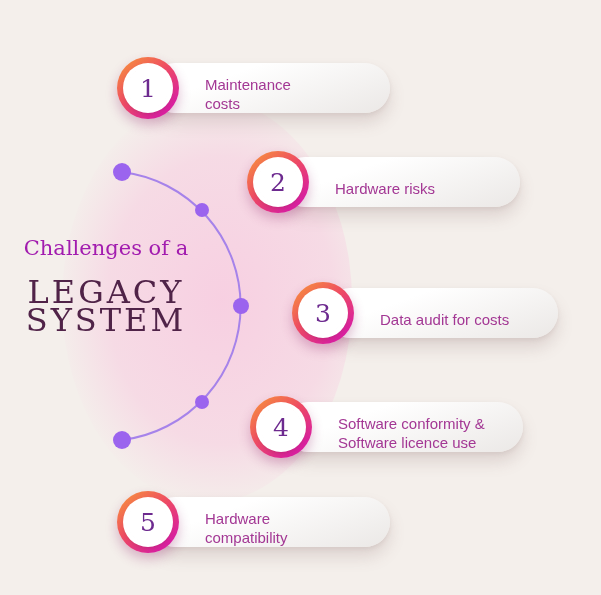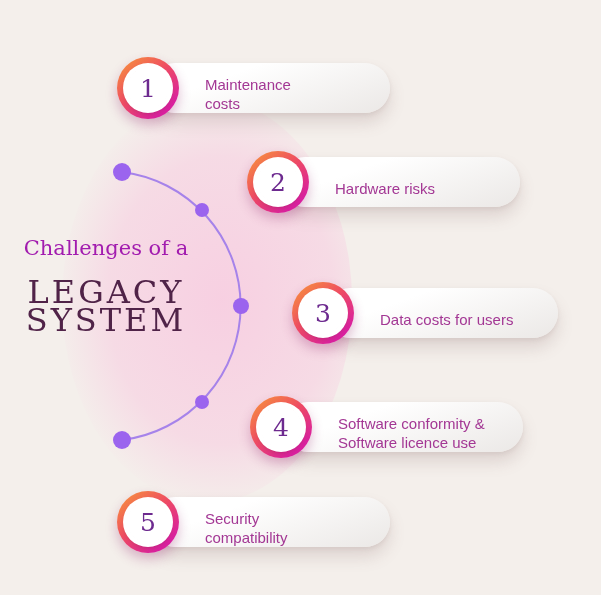--- a/index.html
+++ b/index.html
@@ -117,38 +117,38 @@
     <div class="pill">
       <span class="label">Hardware risks</span>
     </div>
     <div class="badge">
       <div class="badge-inner">2</div>
     </div>
   </div>
 
   <div class="item" style="left:292px;top:282px">
     <div class="pill" style="width:233px">
-      <span class="label">Data costs for users</span>
+      <span class="label">Data audit for costs</span>
     </div>
     <div class="badge">
       <div class="badge-inner">3</div>
     </div>
   </div>
 
   <div class="item" style="left:250px;top:396px">
     <div class="pill">
       <span class="label w-mid">Software conformity &amp; Software licence use</span>
     </div>
     <div class="badge">
       <div class="badge-inner">4</div>
     </div>
   </div>
 
   <div class="item" style="left:117px;top:491px">
     <div class="pill">
-      <span class="label w-narrow">Security compatibility</span>
+      <span class="label w-narrow">Hardware compatibility</span>
     </div>
     <div class="badge">
       <div class="badge-inner">5</div>
     </div>
   </div>
 
 </div>
 
 </body></html>

